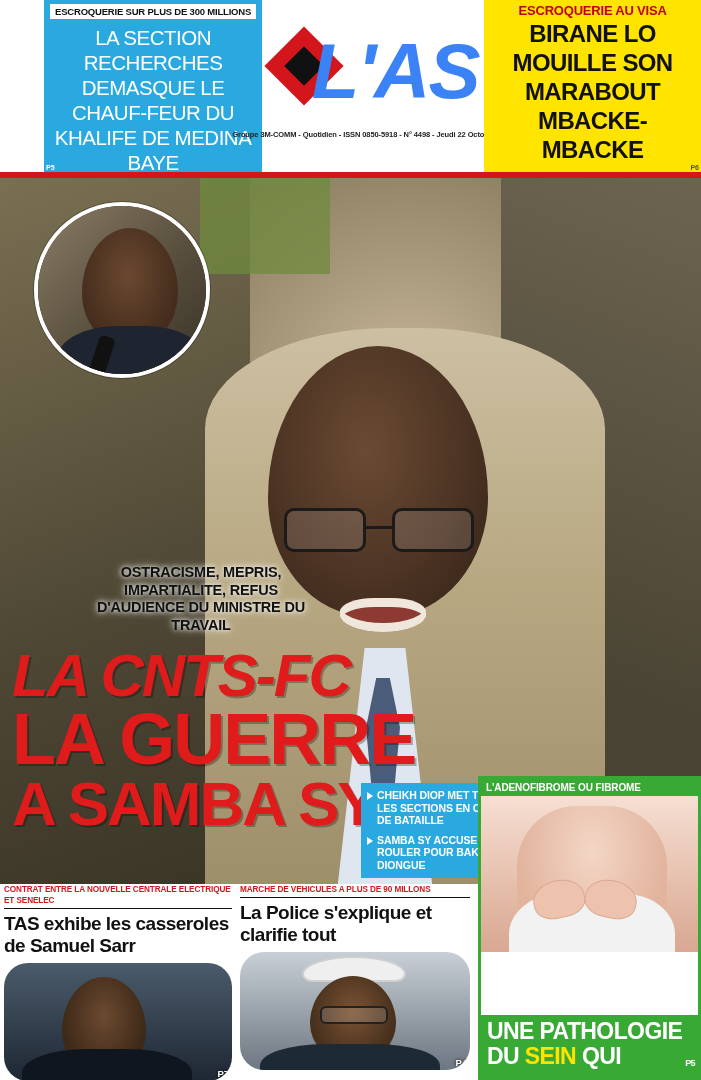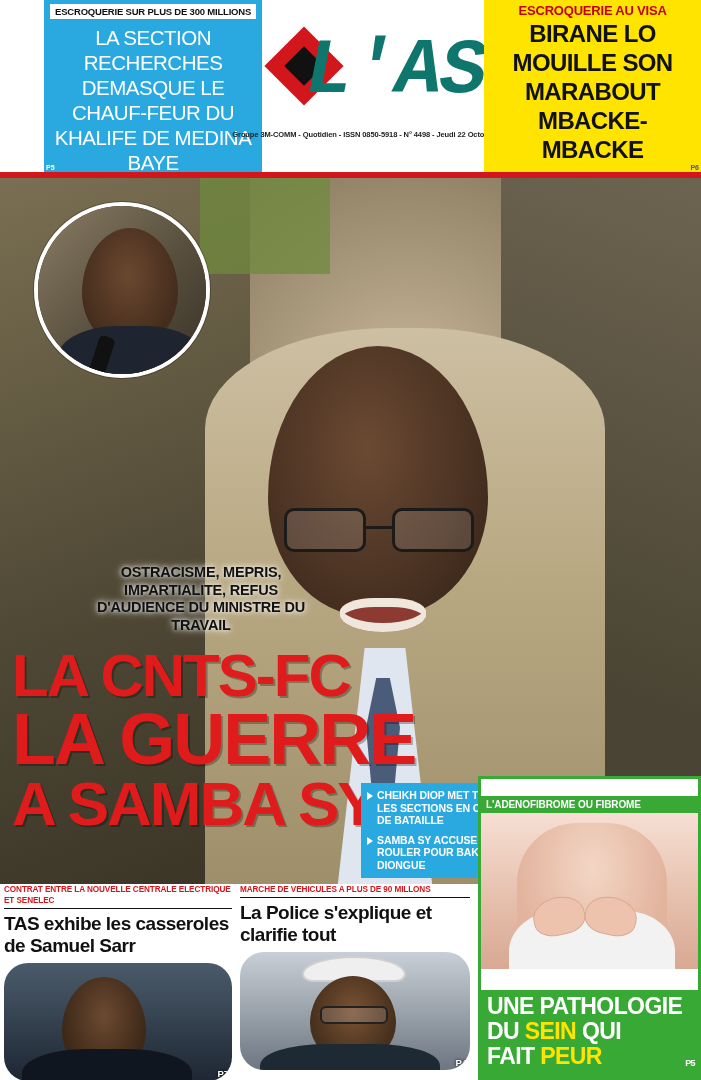--- a/index.html
+++ b/index.html
@@ -82,24 +82,24 @@
   .logo-diamond::after{
     content:"";
     position:absolute;
     left:14px; top:14px;
     width:28px;height:28px;
     background:#111;
     transform: rotate(0deg);
   }
   .logo-text {
     position: relative;
-    font-family: Liberation Mono, monospace;
+    font-family: Liberation Sans, sans-serif;
     font-size: 78px;
     font-weight: bold;
-    color: #0f766e;
+    color: #3b82f6;
     letter-spacing: -2px;
     line-height: 78px;
     margin-left: 44px;
     font-style: italic;
   }
   .mh-center .infoline {
     font-size: 7.5px;
     color: #222;
     font-weight: bold;
     margin-top: 4px;
@@ -264,21 +264,21 @@
   .big-head {
     position: absolute;
     left: 12px; top: 470px;
     width: 520px;
     color: #e01b1b;
     font-weight: bold;
     letter-spacing: -2px;
     line-height: 0.93;
     text-shadow: 2px 2px 0 rgba(0,0,0,.28);
   }
-  .bh1 { font-size: 60px; }
+  .bh1 { font-size: 60px; font-style: italic; }
   .bh2 { font-size: 72px; margin-top: 2px; }
   .bh3 { font-size: 72px; margin-top: 2px; }
   .bh4 { font-size: 62px; margin-top: 2px; }
 
   
   .bullets-box {
     position: absolute;
     right: 168px; top: 605px;
     width: 172px;
     background: #29a9e0;
@@ -365,21 +365,20 @@
     background: #ffffff;
     border: 3px solid #39a935;
   }
   .health .hd {
     background: #39a935;
     color: #ffffff;
     font-size: 10px;
     font-weight: bold;
     padding: 3px 5px;
     letter-spacing: -0.1px;
-    margin-top: 17px;
   }
   .health .himg {
     position: relative;
     height: 156px;
     background: linear-gradient(180deg,#f6dfd3 0%, #e6c0ad 55%, #d8a892 100%);
     overflow: hidden;
   }
   .health .torso {
     position:absolute; left:36px; top:10px; width:150px; height:150px;
     background: radial-gradient(ellipse at 50% 30%, #f3d6c6 0%, #e2b49d 70%);
@@ -513,20 +512,17 @@
       <div class="torso"></div>
       <div class="top"></div>
       <div class="hand l"></div>
       <div class="hand r"></div>
     </div>
     <div class="htxt">
       <div>UNE PATHOLOGIE</div>
       <div>
         <span>DU </span><span class="y">SEIN</span><span> QUI</span>
       </div>
-      <div>
-        <span>FAIT </span><span class="y">PEUR</span>
-      </div>
       <div class="pgnum2">P5</div>
     </div>
   </div>
 
 </div>
 
 </body></html>

